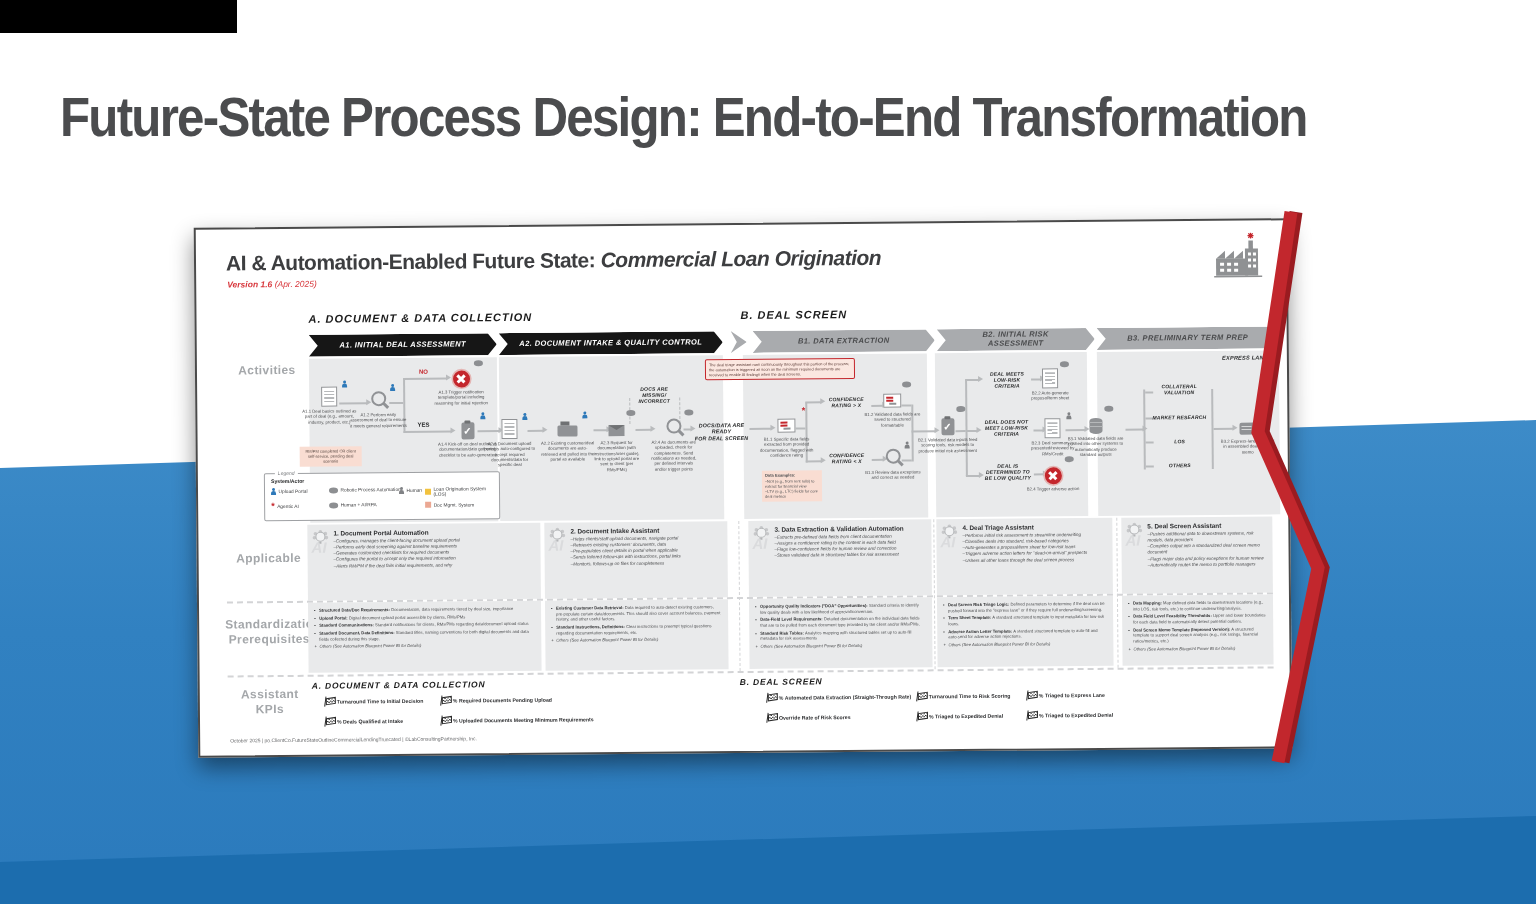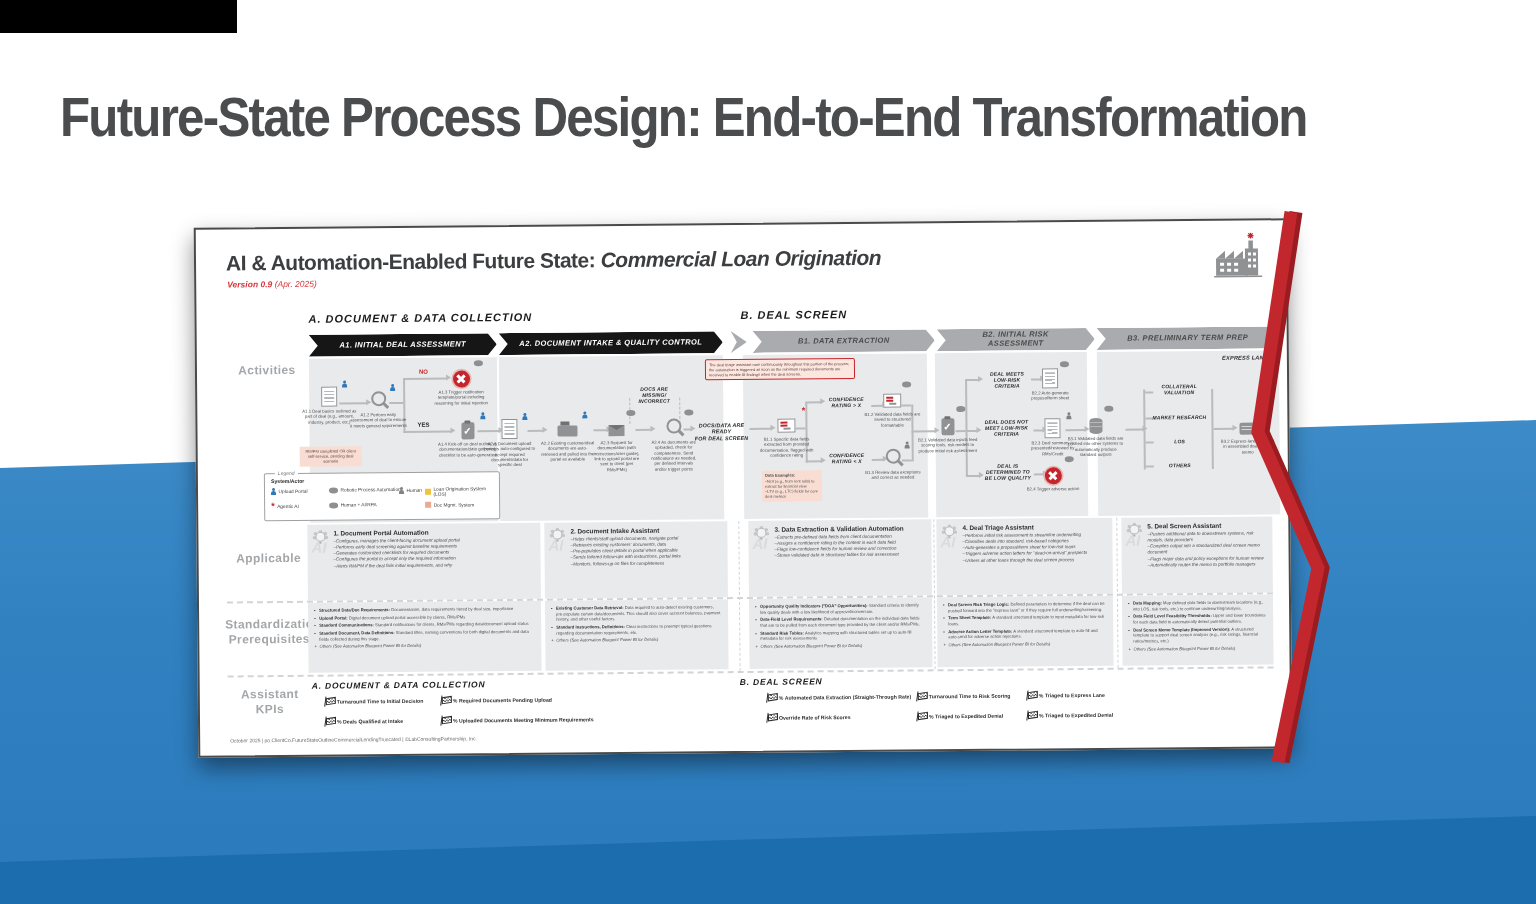--- a/index.html
+++ b/index.html
@@ -131,21 +131,21 @@
 <div class="bg-dark"></div>
 <div class="topbar"></div>
 <h1 class="title">Future-State Process Design: End-to-End Transformation</h1>
 
 <div class="card">
 
   <div class="chead">
     <span>AI &amp; Automation-Enabled Future State:</span>
     <span class="it">Commercial Loan Origination</span>
   </div>
-  <div class="ver"><b>Version 0.9</b><span> (Apr. 2025)</span></div>
+  <div class="ver"><b>Version 1.6</b><span> (Apr. 2025)</span></div>
 
   <svg class="factory" width="52" height="48" viewBox="0 0 52 48">
     <g fill="#8f9193">
       <rect x="4" y="26" width="32" height="17"></rect>
       <path d="M4 26 L13 18 L13 26 Z M13 26 L22 18 L22 26 Z M22 26 L31 18 L31 26 Z"></path>
       <rect x="33" y="16" width="13" height="27"></rect>
       <rect x="36.5" y="8" width="4.5" height="10"></rect>
       <rect x="2" y="43" width="48" height="1.6"></rect>
     </g>
     <g fill="#fff">

